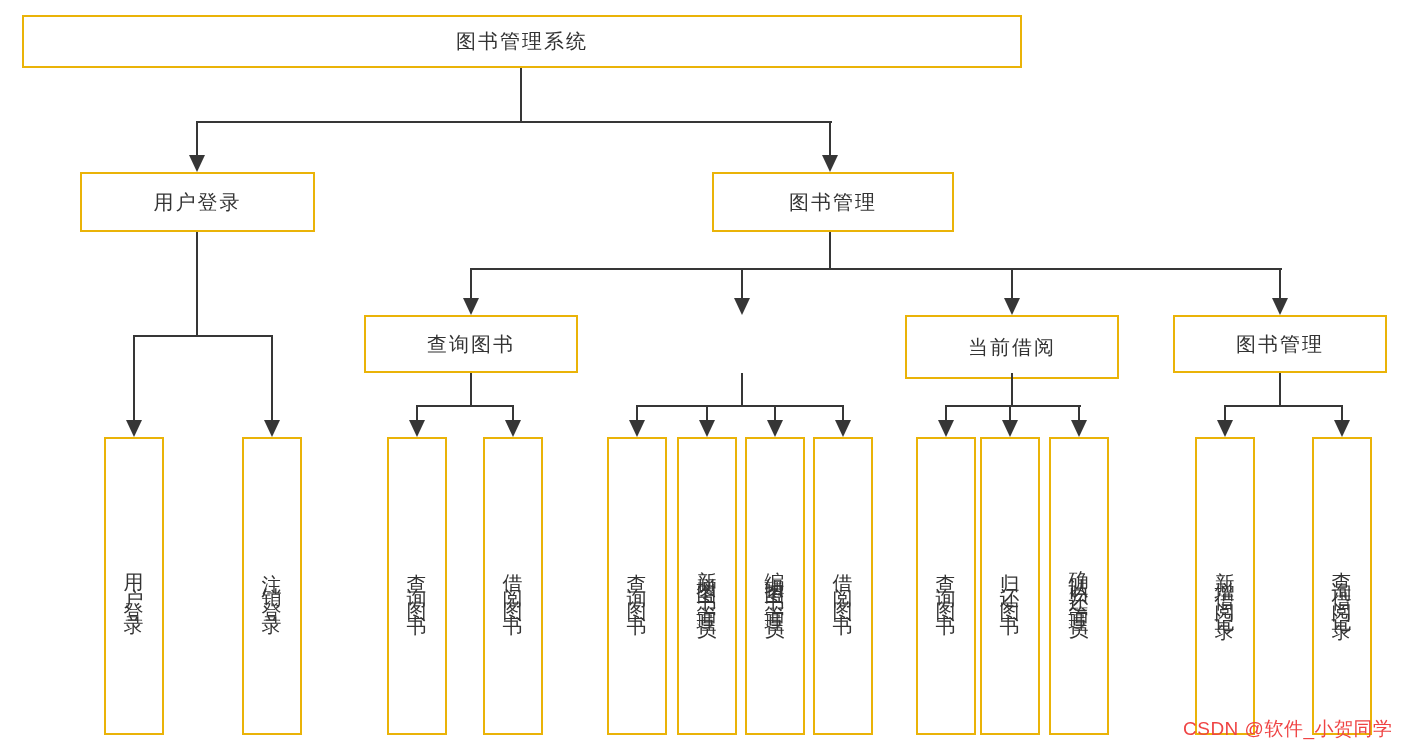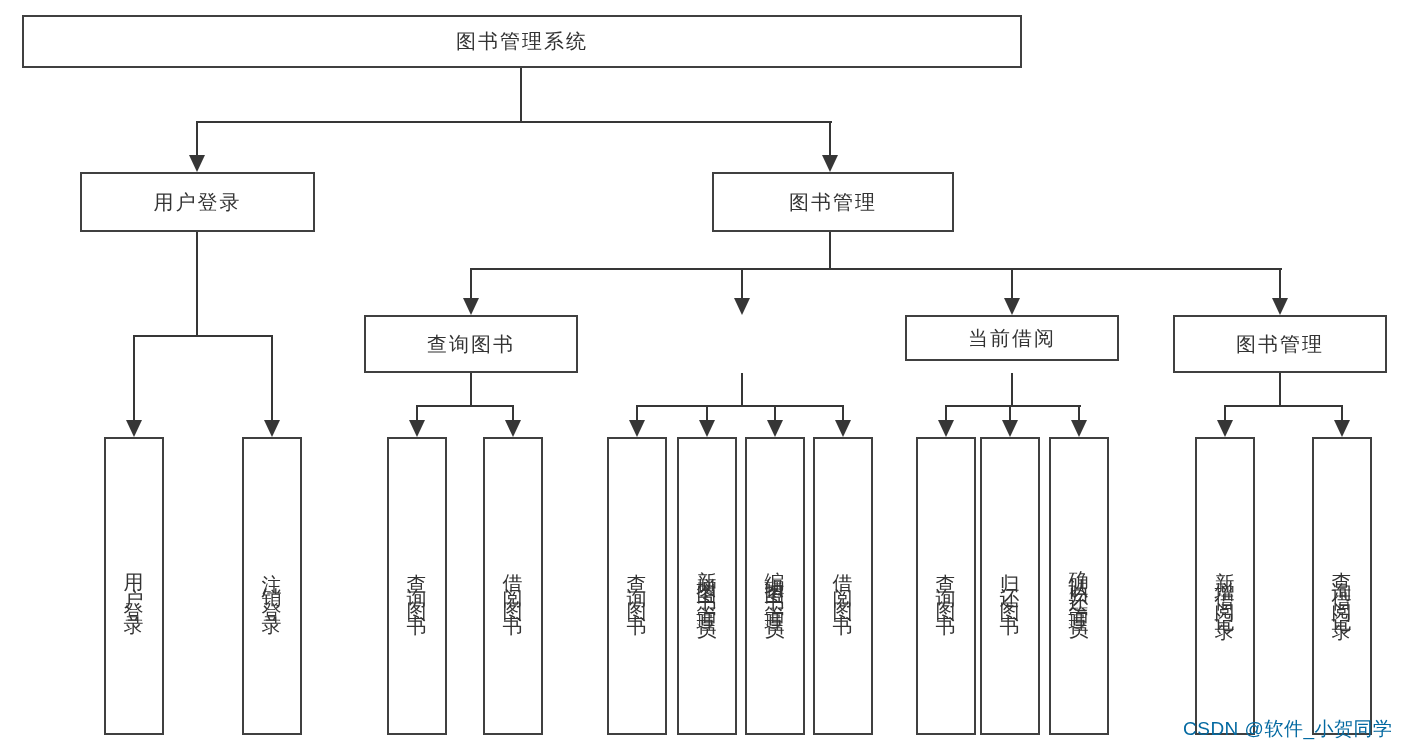--- a/index.html
+++ b/index.html
@@ -1,38 +1,38 @@
 <!DOCTYPE html>
 <html><head>
 <meta charset="utf-8">
 <style>
   html,body{margin:0;padding:0;background:#ffffff;}
   .canvas{
     position:relative;width:1405px;height:747px;background:#ffffff;
     font-family:"Liberation Sans","DejaVu Sans",sans-serif;overflow:hidden;
   }
   .box{
-    position:absolute;box-sizing:border-box;border:2px solid #404040;background:#ffffff;
+    position:absolute;box-sizing:border-box;border:2px solid #eab308;background:#ffffff;
     display:flex;align-items:center;justify-content:center;
     font-size:20px;color:#333333;letter-spacing:2px;
   }
   .vtext{
     writing-mode:vertical-rl;text-orientation:mixed;
     letter-spacing:14px;line-height:1;font-size:20px;color:#333333;
   }
   .vtext.tight{letter-spacing:7px;}
   .hl{position:absolute;height:2px;background:#363636;}
   .vl{position:absolute;width:2px;background:#363636;}
   .arr{
     position:absolute;width:0;height:0;margin-left:-8px;
     border-left:8px solid transparent;border-right:8px solid transparent;
     border-top:17px solid #363636;
   }
   .watermark{
-    position:absolute;left:1183px;top:716px;font-size:19px;color:#0369a1;
+    position:absolute;left:1183px;top:716px;font-size:19px;color:#ef4444;
     white-space:nowrap;letter-spacing:0.5px;z-index:5;
   }
 </style>
 </head>
 <body>
 
 <div class="canvas">
 
   <div class="box" style="left:22px;top:15px;width:1000px;height:53px">图书管理系统</div>
 
@@ -58,21 +58,21 @@
   <div class="vl" style="left:470px;top:268px;height:32px"></div>
   <div class="vl" style="left:741px;top:268px;height:32px"></div>
   <div class="vl" style="left:1011px;top:268px;height:32px"></div>
   <div class="vl" style="left:1279px;top:268px;height:32px"></div>
   <div class="arr" style="left:471px;top:298px"></div>
   <div class="arr" style="left:742px;top:298px"></div>
   <div class="arr" style="left:1012px;top:298px"></div>
   <div class="arr" style="left:1280px;top:298px"></div>
 
   <div class="box" style="left:364px;top:315px;width:214px;height:58px">查询图书</div>
-  <div class="box" style="left:905px;top:315px;width:214px;height:46px">当前借阅</div>
+  <div class="box" style="left:905px;top:315px;width:214px;height:64px">当前借阅</div>
   <div class="box" style="left:1173px;top:315px;width:214px;height:58px">图书管理</div>
 
   <div class="vl" style="left:470px;top:373px;height:34px"></div>
   <div class="hl" style="left:416px;top:405px;width:98px"></div>
   <div class="vl" style="left:416px;top:405px;height:18px"></div>
   <div class="vl" style="left:512px;top:405px;height:18px"></div>
   <div class="arr" style="left:417px;top:420px"></div>
   <div class="arr" style="left:513px;top:420px"></div>
 
   <div class="vl" style="left:741px;top:373px;height:34px"></div>

